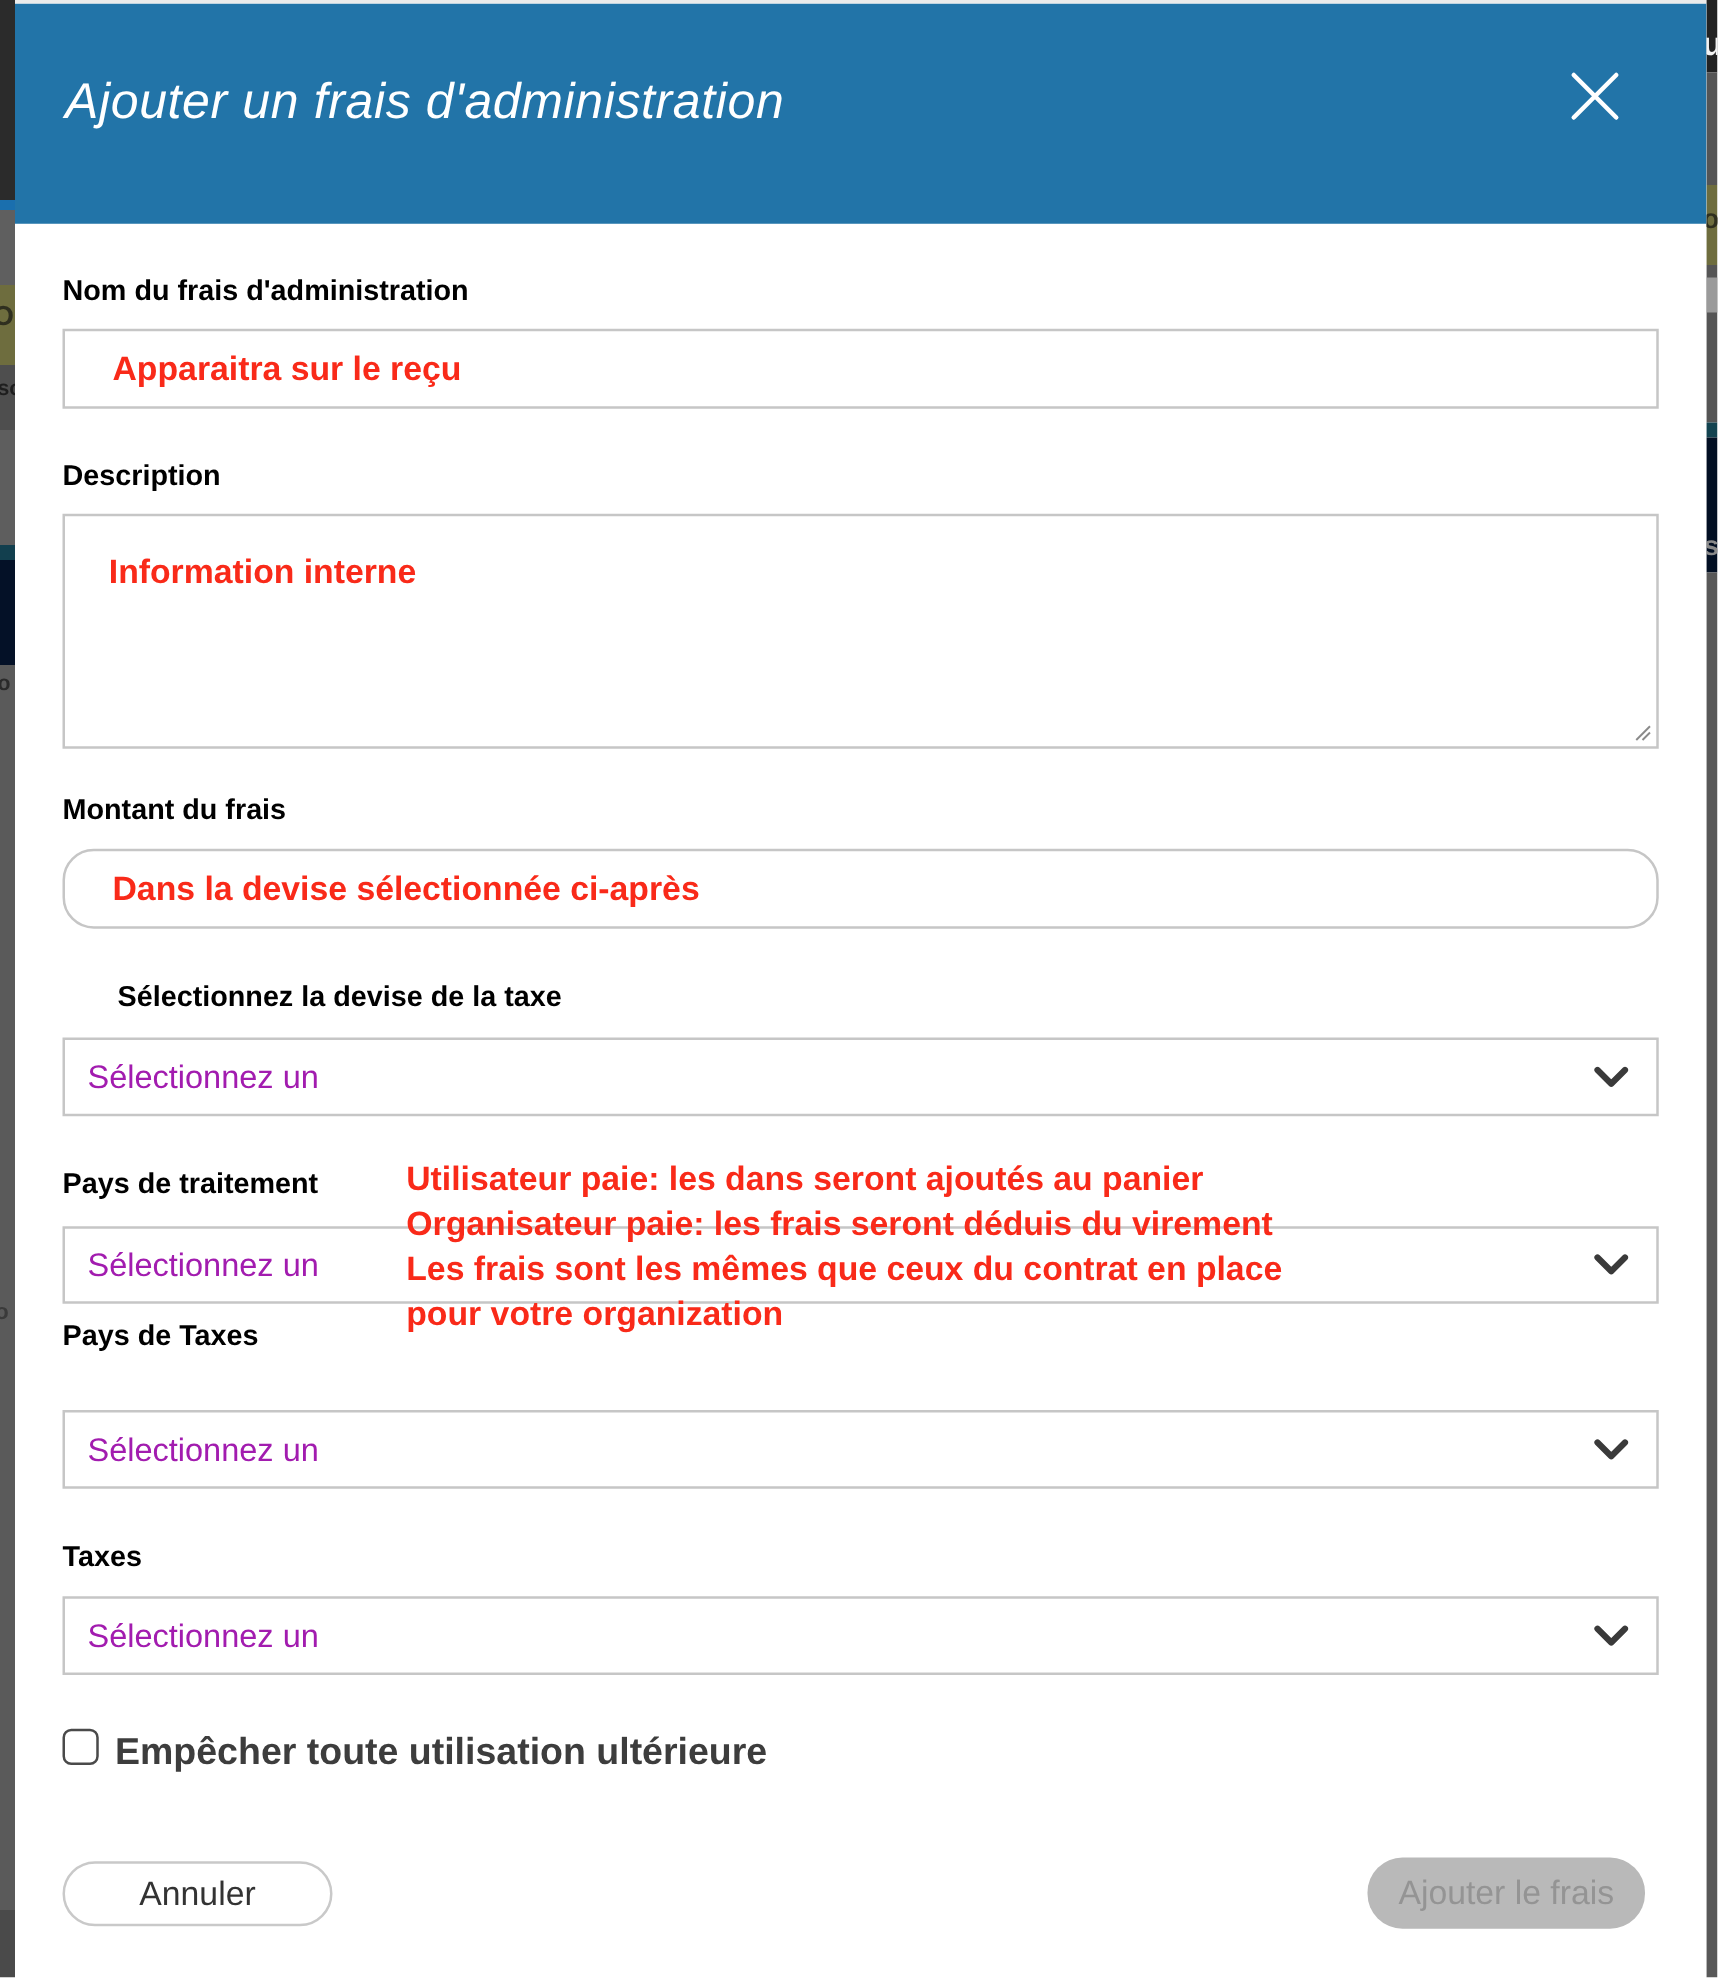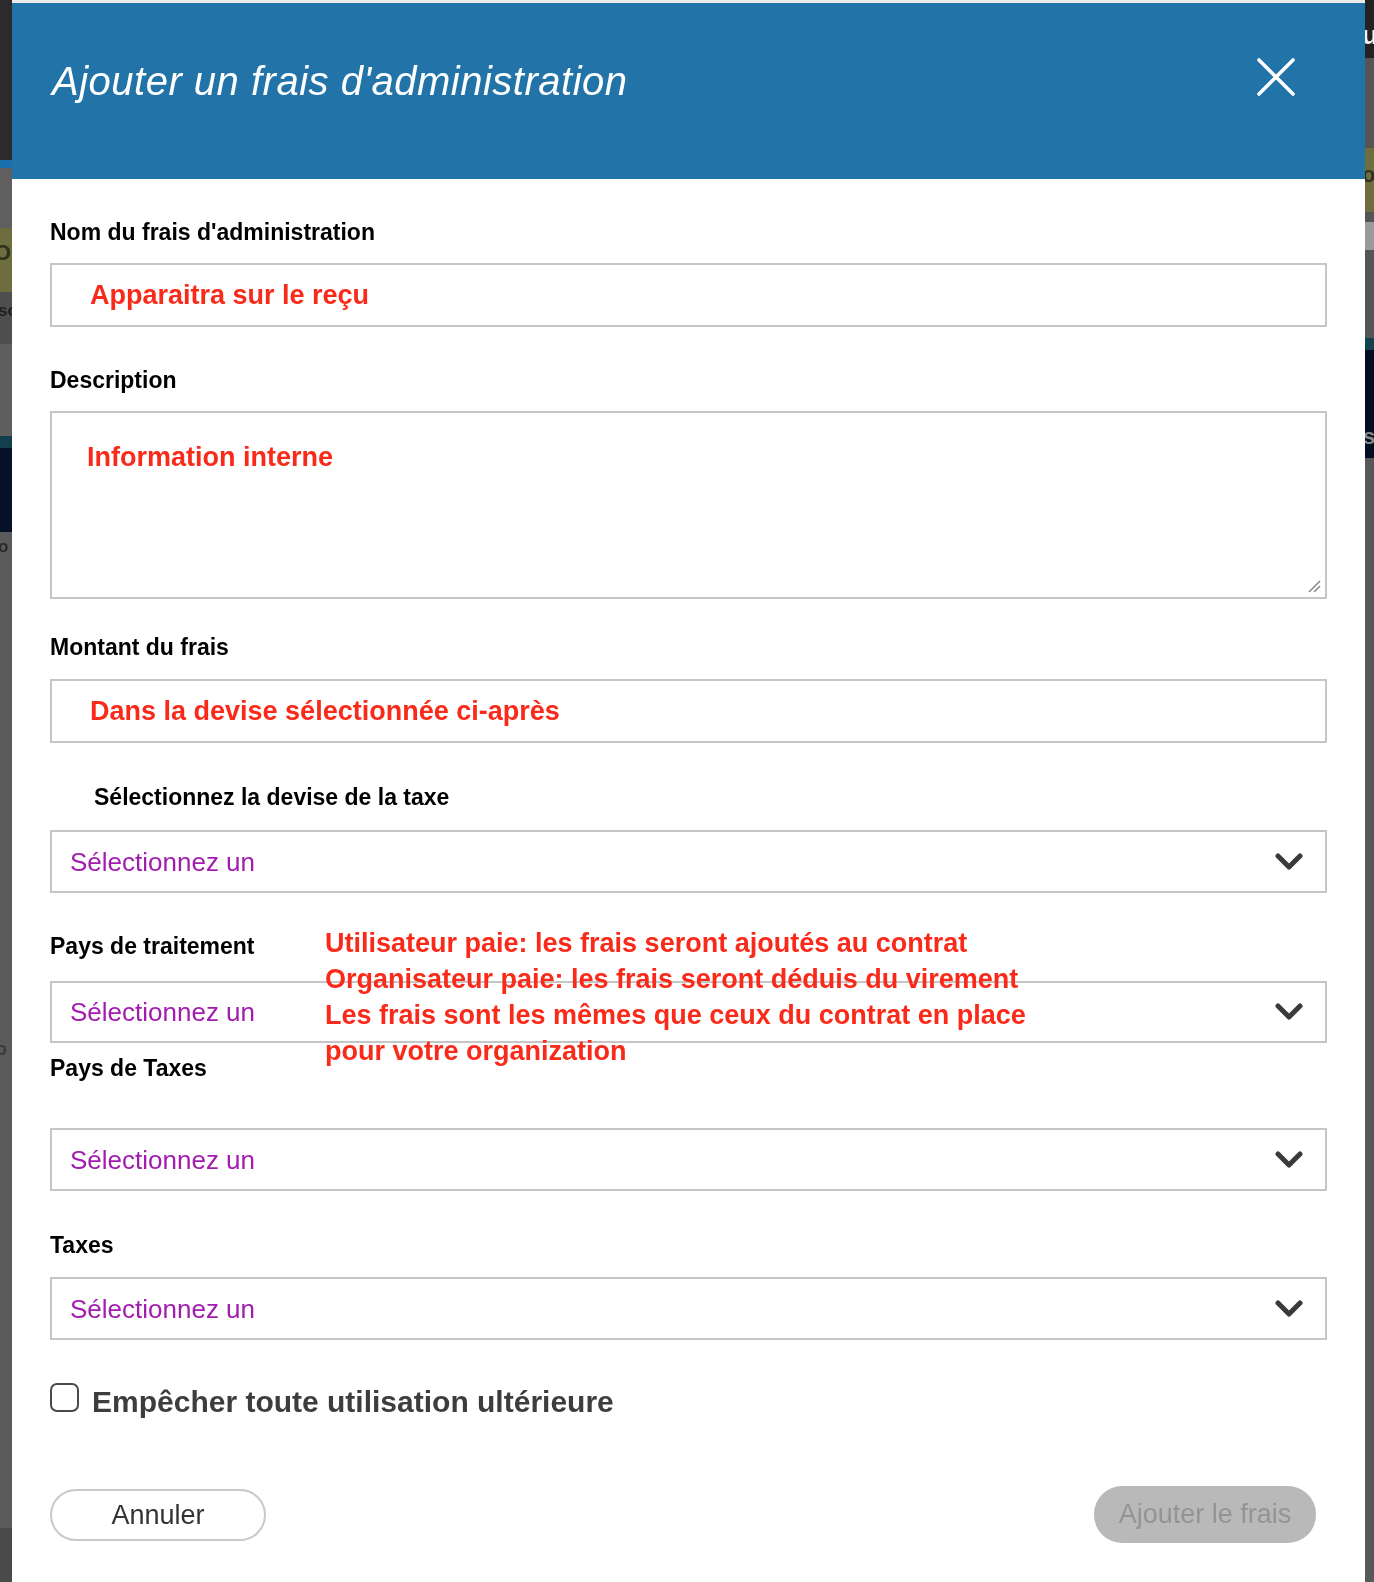--- a/index.html
+++ b/index.html
@@ -142,35 +142,35 @@
   <div class="lbl" style="top:364px;">Description</div>
   <div class="field" style="top:408px;height:188px;">
     <span class="red" style="position:absolute;left:35px;top:26px;">Information interne</span>
     <svg class="grip" width="16" height="16" viewBox="0 0 16 16">
       <line x1="4" y1="15" x2="15" y2="4" stroke="#8a8a8a" stroke-width="1.6"></line>
       <line x1="9" y1="15" x2="15" y2="9" stroke="#8a8a8a" stroke-width="1.6"></line>
     </svg>
   </div>
 
   <div class="lbl" style="top:631px;">Montant du frais</div>
-  <div class="field" style="top:676px;height:64px;">
+  <div class="field" style="top:676px;height:64px;border-radius:25px;">
     <span class="red input-red">Dans la devise sélectionnée ci-après</span>
   </div>
 
   <div class="lbl" style="top:781px;margin-left:44px;">Sélectionnez la devise de la taxe</div>
   <div class="field" style="top:827px;height:63px;">
     <span class="sel-value">Sélectionnez un</span>
     <svg class="chev" width="28" height="18" viewBox="0 0 28 18">
       <polyline points="3,3 14,14 25,3" fill="none" stroke="#3a3a3a" stroke-width="5" stroke-linecap="round" stroke-linejoin="round"></polyline>
     </svg>
   </div>
 
   <div class="lbl" style="top:930px;">Pays de traitement</div>
   <div class="anno-block" style="left:313px;top:922px;">
-    <div class="red">Utilisateur paie: les frais seront ajoutés au contrat</div>
+    <div class="red">Utilisateur paie: les dans seront ajoutés au panier</div>
     <div class="red">Organisateur paie: les frais seront déduis du virement</div>
     <div class="red">Les frais sont les mêmes que ceux du contrat en place</div>
     <div class="red">pour votre organization</div>
   </div>
   <div class="field" style="top:978px;height:62px;">
     <span class="sel-value">Sélectionnez un</span>
     <svg class="chev" width="28" height="18" viewBox="0 0 28 18">
       <polyline points="3,3 14,14 25,3" fill="none" stroke="#3a3a3a" stroke-width="5" stroke-linecap="round" stroke-linejoin="round"></polyline>
     </svg>
   </div>

